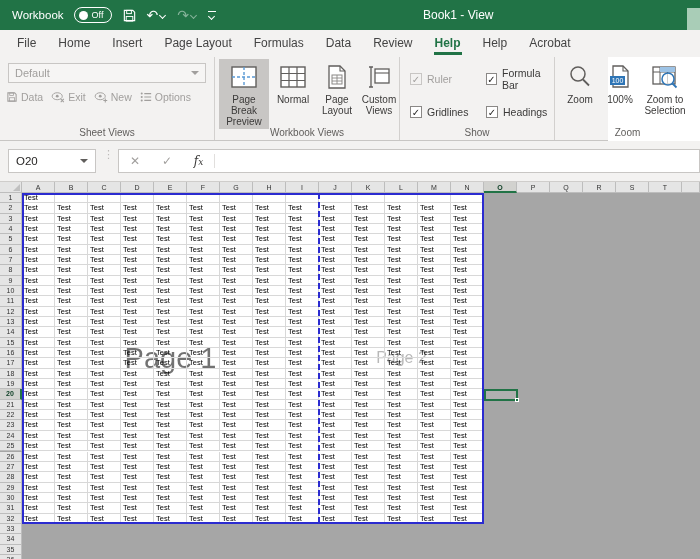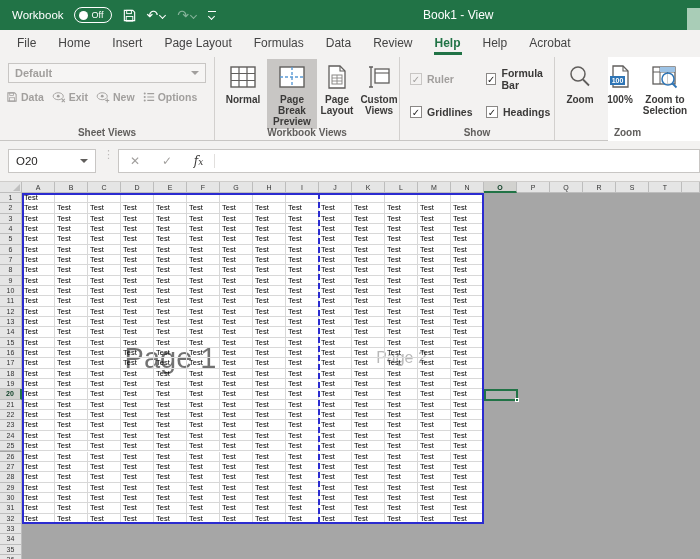--- a/index.html
+++ b/index.html
@@ -24,21 +24,21 @@
   .win-title{ position:absolute; left:423px; top:8px; font-size:12px; color:#fff; }
   .avatar{ position:absolute; left:687px; top:8px; width:13px; height:23px; background:#a9cdb7; }
 
   
   .tabrow{ position:absolute; left:0; top:30px; width:700px; height:27px; background:#f3f2f1; display:flex; align-items:flex-end; padding-left:6px; }
   .tab{ font-size:12px; color:#444; padding:6px 11px 7px 11px; position:relative; }
   .tab.sel{ color:#217346; font-weight:bold; }
   .tab.sel:after{ content:""; position:absolute; left:10px; right:10px; bottom:2px; height:3px; background:#217346; }
 
   
-  .ribbon{ position:absolute; left:0; top:57px; width:608px; height:84px; background:#f3f2f1; border-bottom:1px solid #c8c6c4;font-weight:bold; }
+  .ribbon{ position:absolute; left:0; top:57px; width:608px; height:84px; background:#f3f2f1; border-bottom:1px solid #c8c6c4; }
   .rgroup{ position:absolute; top:0; height:83px; border-right:1px solid #d2d0ce; }
   .glabel{ position:absolute; bottom:2px; left:0; right:0; text-align:center; font-size:10px; color:#605e5c; }
   .g-sheetview{ left:0; width:215px; }
   .g-wbviews { left:215px; width:185px; }
   .g-show    { left:400px; width:155px; }
   .g-zoom    { left:555px; width:145px; }
 
   .dd-disabled{ position:absolute; left:8px; top:6px; width:198px; height:20px; border:1px solid #c8c6c4; background:#f6f5f4; color:#a19f9d; font-size:11px; display:flex; align-items:center; padding:0 6px; }
   .dd-caret{ margin-left:auto; width:0; height:0; border-left:4px solid transparent; border-right:4px solid transparent; border-top:4px solid #a19f9d; }
   .sv-row{ position:absolute; left:6px; top:34px; display:flex; gap:8px; }
@@ -176,38 +176,38 @@
             <path d="M5 3h8M5 7h8M5 11h8" stroke="#a19f9d" stroke-width="1.3"></path>
           </svg>
           <span>Options</span>
         </span>
       </div>
       <div class="glabel">Sheet Views</div>
     </div>
 
     <div class="rgroup g-wbviews">
       <div class="big-btns">
-        <div class="bigbtn" style="width:48px">
-          <span class="ic">
-            <svg width="26" height="24" viewBox="0 0 26 24">
-              <rect x="1" y="2" width="24" height="20" fill="#fff" stroke="#605e5c" stroke-width="1.4"></rect>
-              <path d="M9 2v20M17 2v20M1 8.5h24M1 15.5h24" stroke="#605e5c" stroke-width="1.2"></path>
-            </svg>
-          </span>
-          <span>Normal</span>
-        </div>
         <div class="bigbtn sel" style="width:50px">
           <span class="ic">
             <svg width="26" height="24" viewBox="0 0 26 24">
               <rect x="1" y="2" width="24" height="20" fill="#fff" stroke="#605e5c" stroke-width="1.4"></rect>
               <path d="M13 2v20" stroke="#5b9bd5" stroke-width="1.4" stroke-dasharray="3 2"></path>
               <path d="M1 12h24" stroke="#5b9bd5" stroke-width="1.4" stroke-dasharray="3 2"></path>
             </svg>
           </span>
           <span>Page Break Preview</span>
+        </div>
+        <div class="bigbtn" style="width:48px">
+          <span class="ic">
+            <svg width="26" height="24" viewBox="0 0 26 24">
+              <rect x="1" y="2" width="24" height="20" fill="#fff" stroke="#605e5c" stroke-width="1.4"></rect>
+              <path d="M9 2v20M17 2v20M1 8.5h24M1 15.5h24" stroke="#605e5c" stroke-width="1.2"></path>
+            </svg>
+          </span>
+          <span>Normal</span>
         </div>
         <div class="bigbtn" style="width:40px">
           <span class="ic">
             <svg width="20" height="24" viewBox="0 0 20 24">
               <path d="M2 1h11l5 5v17H2z" fill="#fff" stroke="#605e5c" stroke-width="1.3"></path>
               <path d="M13 1v5h5" fill="none" stroke="#605e5c" stroke-width="1.1"></path>
               <rect x="5" y="10" width="10" height="9" fill="none" stroke="#8a8886" stroke-width="1"></rect>
               <path d="M5 13h10M5 16h10M10 10v9" stroke="#8a8886" stroke-width="0.9"></path>
             </svg>
           </span>

